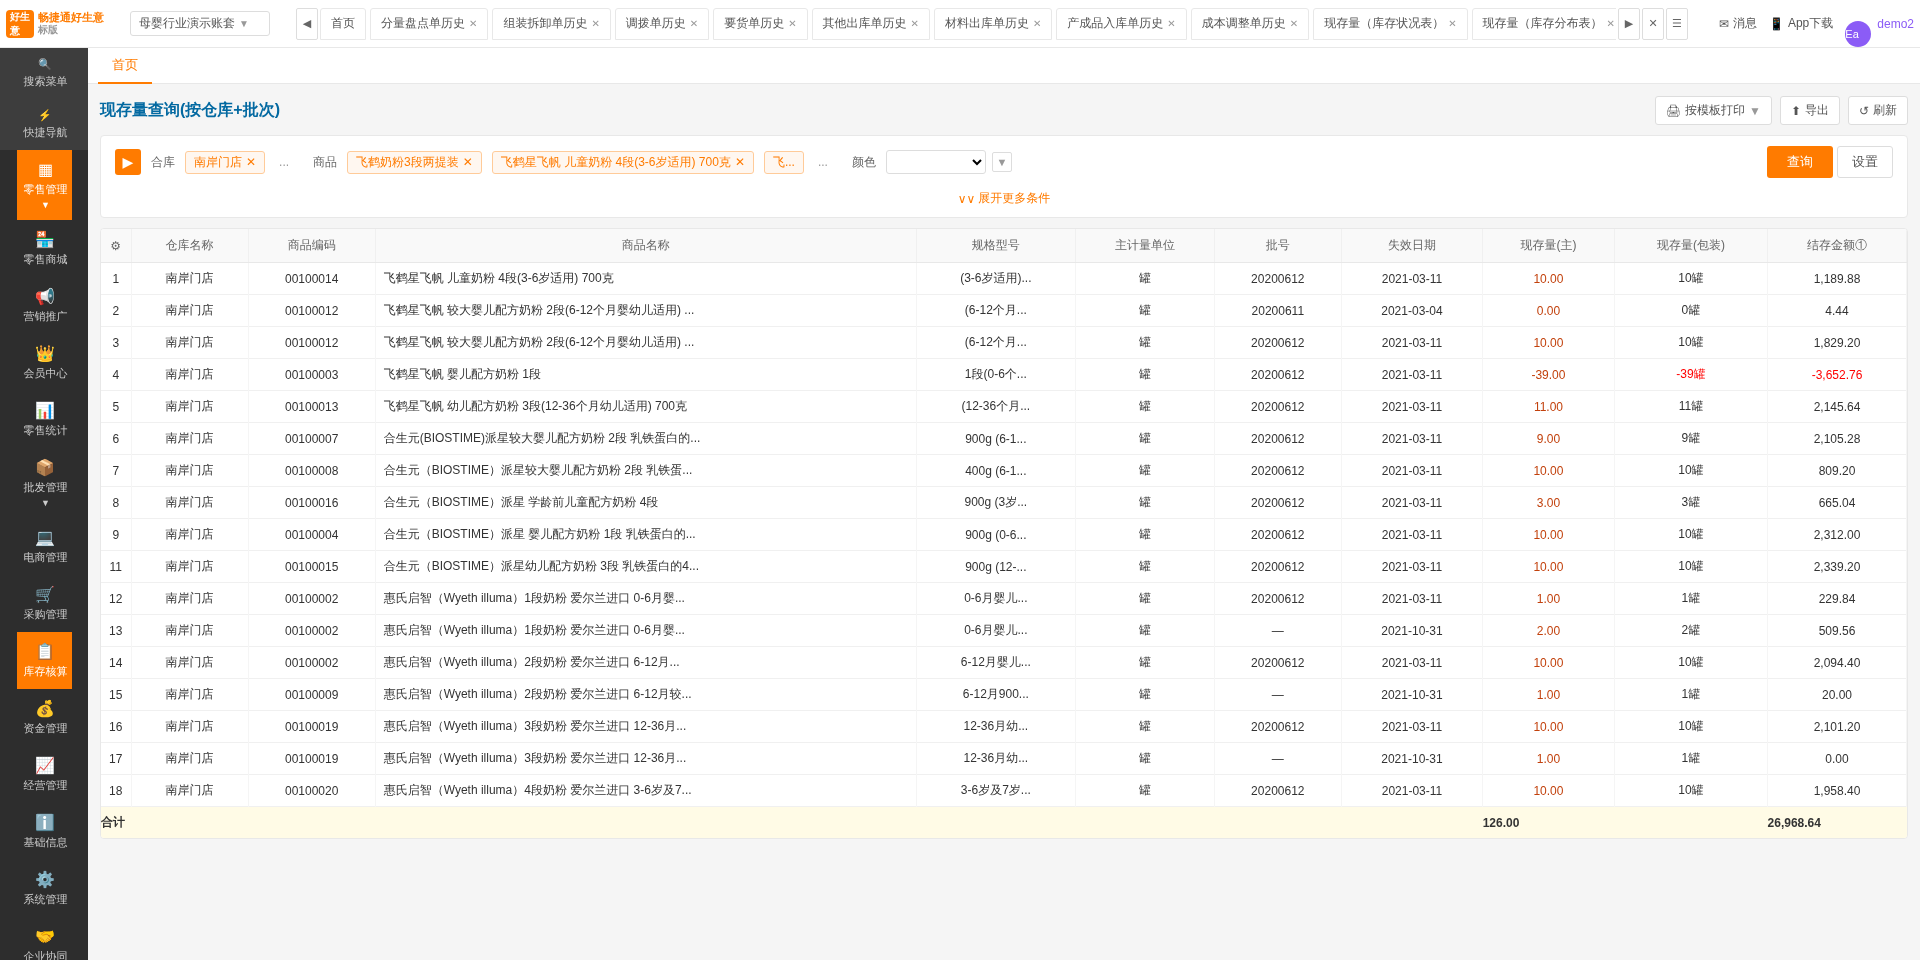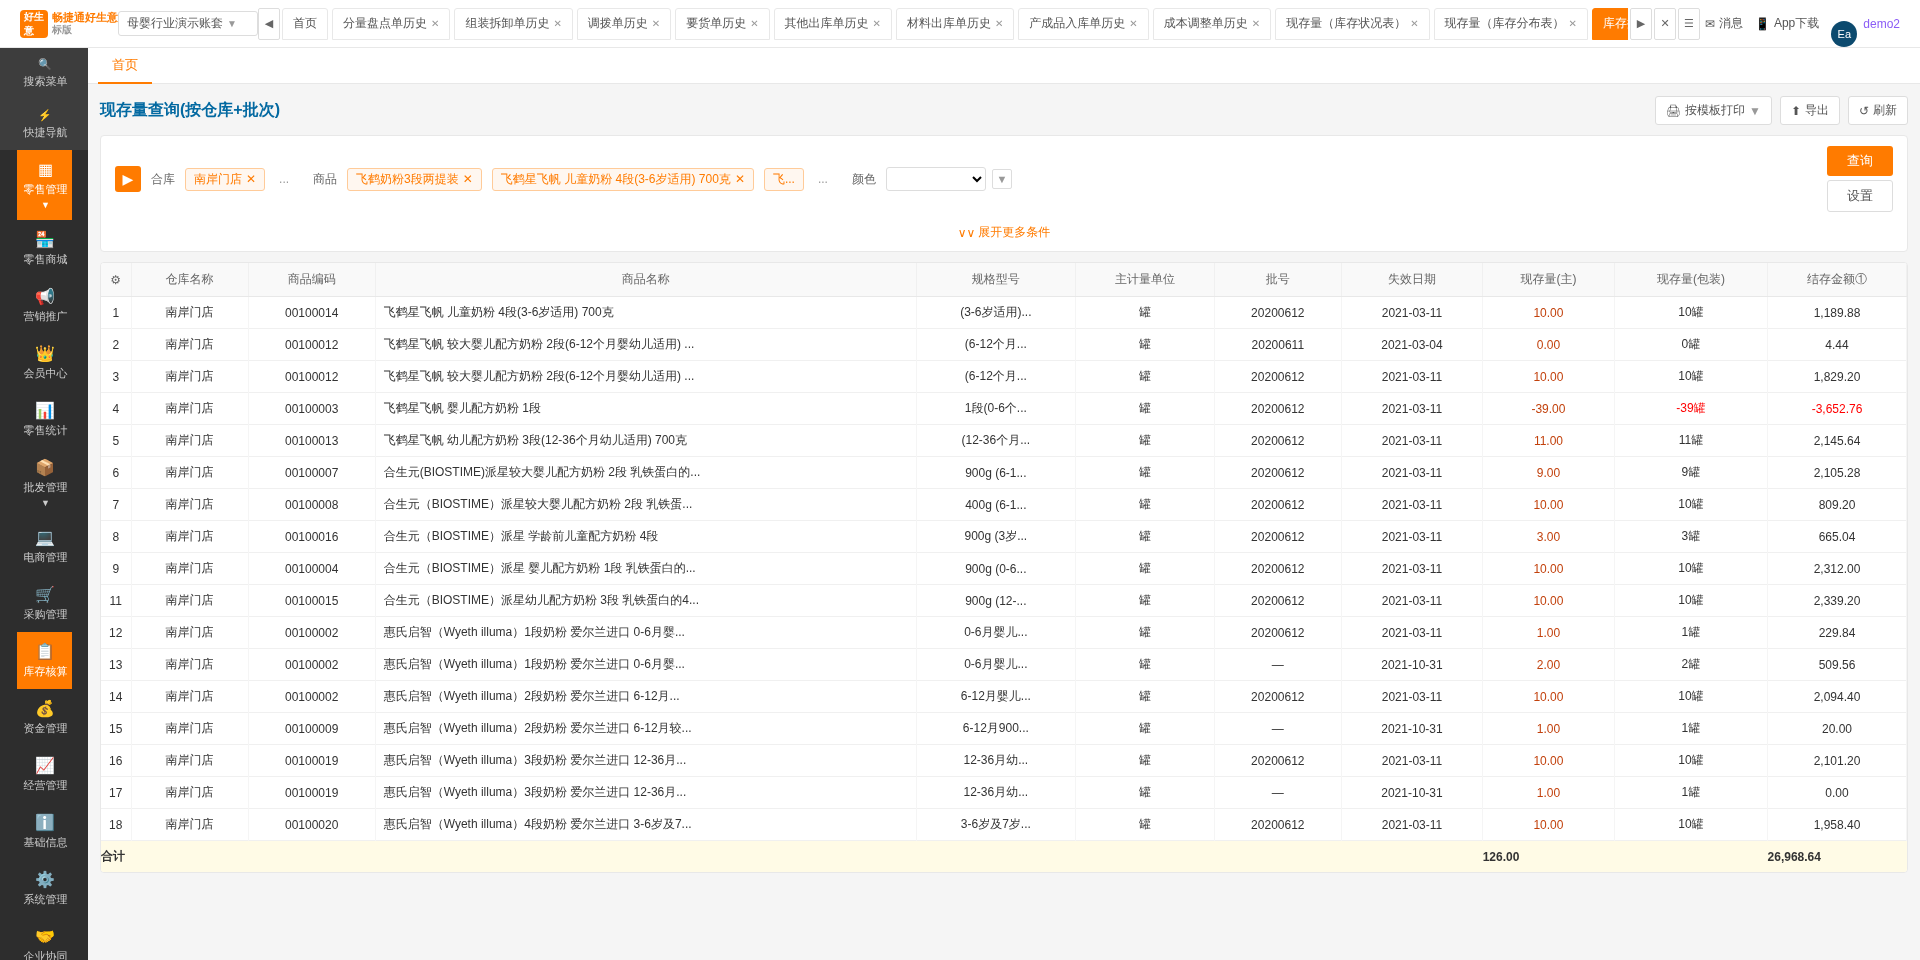--- a/index.html
+++ b/index.html
@@ -1,42 +1,42 @@
 <!DOCTYPE html>
 <html><head>
   <meta charset="utf-8">
   <style>
     * { box-sizing: border-box; margin: 0; padding: 0; font-family: 'Microsoft YaHei', Arial, sans-serif; }
     body { background: #f5f5f5; font-size: 12px; color: #333; overflow: hidden; }
 
     
     .top-bar {
       display: flex; align-items: center; background: #fff; height: 48px;
-      border-bottom: 1px solid #e8e8e8; padding: 0 20px; gap: 0;
+      border-bottom: 1px solid #e8e8e8; padding: 0 6px; gap: 26px;
     }
     .logo-area {
       display: flex; align-items: center; gap: 4px; color: #ff7b00; font-size: 13px; font-weight: bold;
       min-width: 80px;
     }
     .logo-icon {
       width: 28px; height: 28px; background: #ff7b00; border-radius: 4px;
       display: flex; align-items: center; justify-content: center; color: #fff; font-size: 10px;
     }
     .tab-item {
       display: flex; align-items: center; padding: 0 10px; height: 32px; background: #fff;
       border: 1px solid #e8e8e8; border-radius: 3px 3px 0 0; font-size: 12px; color: #555;
       cursor: pointer; white-space: nowrap; gap: 4px; margin-right: 2px;
     }
     .tab-item.active { background: #ff7b00; color: #fff; border-color: #ff7b00; }
     .tab-item .tab-close { color: #999; font-size: 10px; cursor: pointer; }
     .top-right {
       display: flex; align-items: center; gap: 12px; min-width: 200px; justify-content: flex-end;
     }
     .top-right-item { display: flex; align-items: center; gap: 4px; color: #555; cursor: pointer; font-size: 12px; }
-    .avatar { width: 26px; height: 26px; border-radius: 50%; background: #0c4a6e; display: flex; align-items: center; justify-content: center; color: #fff; font-size: 11px; margin-top: 20px; }
+    .avatar { width: 26px; height: 26px; border-radius: 50%; background: #8b5cf6; display: flex; align-items: center; color: #fff; font-size: 11px; margin-top: 20px; }
 
     
     .main-layout { display: flex; height: calc(100vh - 40px); }
 
     
     .sidebar {
       width: 88px; background: #2d2d2d; display: flex; flex-direction: column;
       align-items: center; overflow-y: auto; flex-shrink: 0;
     }
     .sidebar-item {
@@ -107,21 +107,21 @@
 
     
     .btn-query {
       background: #ff7b00; color: #fff; border: none; border-radius: 3px;
       padding: 6px 20px; font-size: 13px; cursor: pointer;
     }
     .btn-setting {
       background: #fff; color: #555; border: 1px solid #ddd; border-radius: 3px;
       padding: 6px 14px; font-size: 13px; cursor: pointer;
     }
-    .query-btns { display: flex; flex-direction: column; gap: 4px; }
+    .query-btns { display: flex; flex-direction: row; gap: 4px; }
 
     
     .table-wrap { background: #fff; border-radius: 4px; overflow: auto; border: 1px solid #e8e8e8; }
     table { width: 100%; border-collapse: collapse; font-size: 12px; }
     thead tr { background: #f9f9f9; }
     thead th {
       padding: 8px 8px; border-bottom: 1px solid #e8e8e8; border-right: 1px solid #f0f0f0;
       color: #666; font-weight: normal; white-space: nowrap; text-align: center;
     }
     tbody tr { border-bottom: 1px solid #f0f0f0; }

